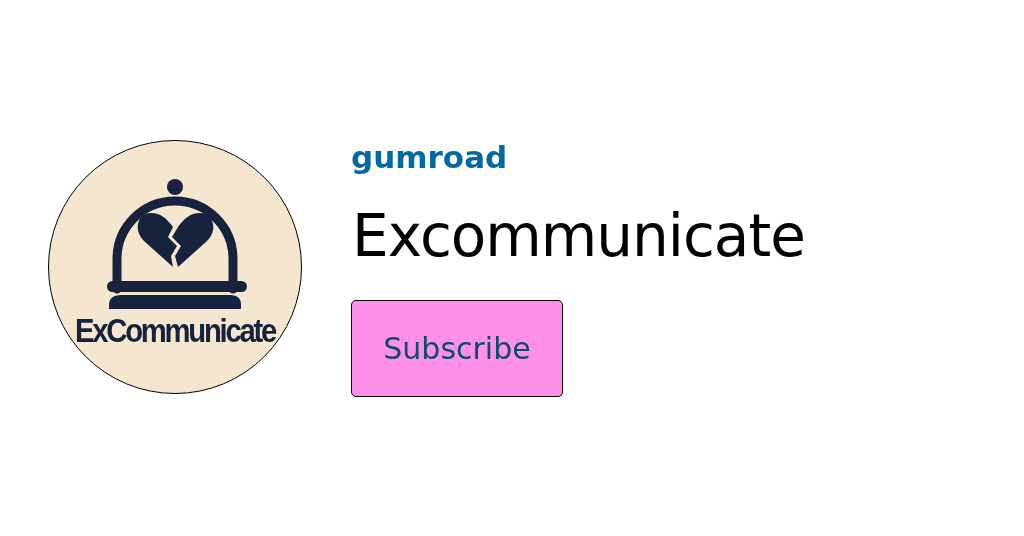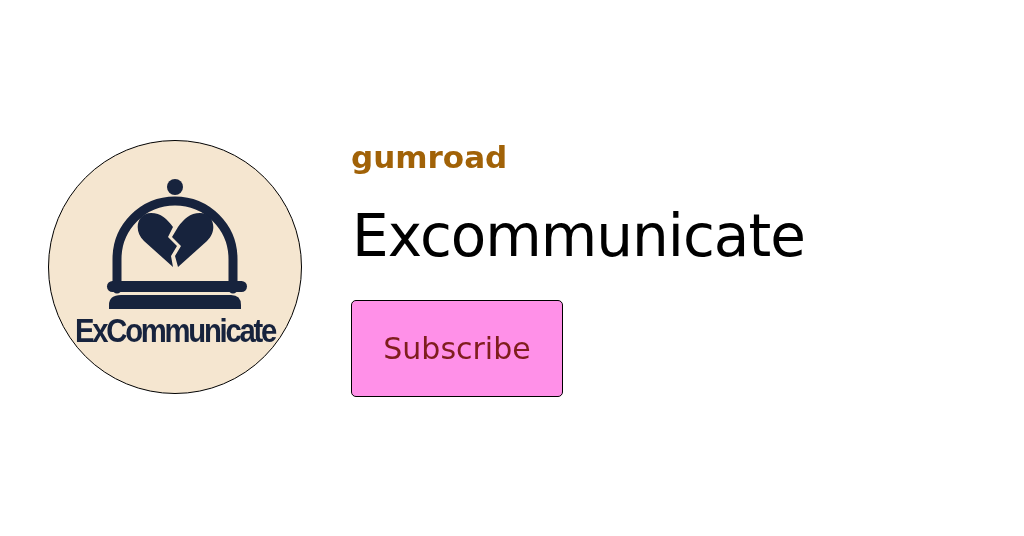--- a/index.html
+++ b/index.html
@@ -35,21 +35,21 @@
       transform-origin: center;
       white-space: nowrap;
     }
     .brand {
       position: absolute;
       left: 351px; top: 140px;
       font-family: "DejaVu Sans", sans-serif;
       font-weight: bold;
       font-size: 31px;
       letter-spacing: 0px;
-      color: #a16207;
+      color: #0369a1;
       line-height: 34px;
       text-align: center;
     }
     .title {
       position: absolute;
       left: 352px; top: 200px;
       font-family: "DejaVu Sans", sans-serif;
       font-size: 58px;
       color: #000;
       letter-spacing: -1px;
@@ -58,21 +58,21 @@
     .subscribe {
       position: absolute;
       left: 351px; top: 300px;
       width: 212px; height: 97px;
       box-sizing: border-box;
       background: #ff90e8;
       border: 1.5px solid #000;
       border-radius: 5px;
       font-family: "DejaVu Sans", sans-serif;
       font-size: 30px;
-      color: #7f1d1d;
+      color: #0c4a6e;
       display: flex; align-items: center; justify-content: center;
       cursor: pointer;
       padding: 0;
     }
   </style>
 </head>
 <body>
 
 <div class="avatar">
   <svg width="254" height="254" viewBox="0 0 254 254">

